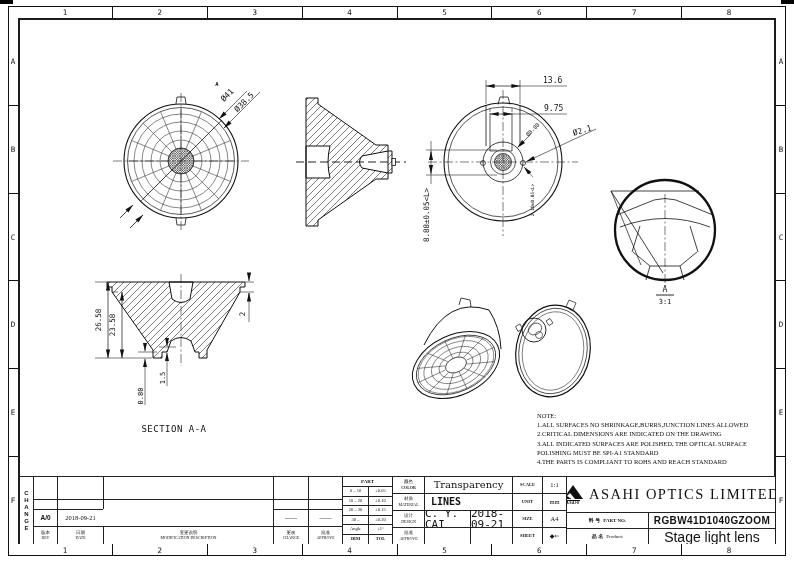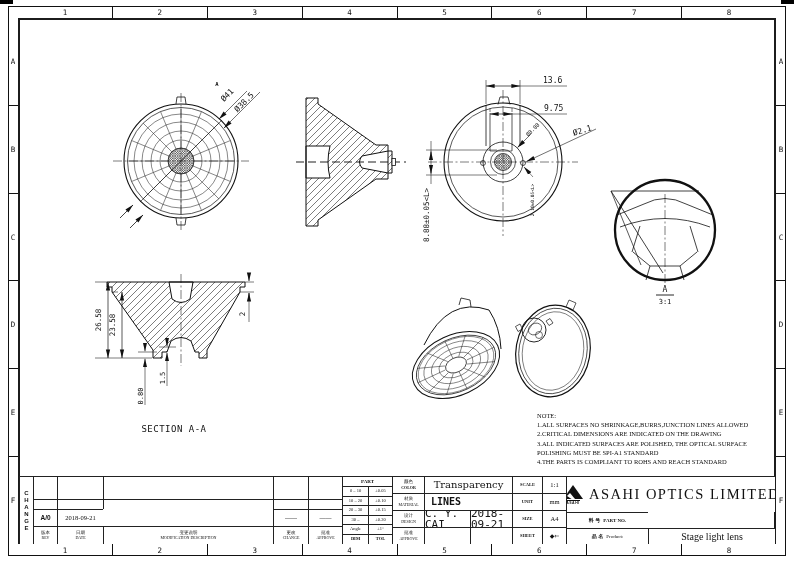--- a/index.html
+++ b/index.html
@@ -27,21 +27,21 @@
   .t45{font-size:4.5px}.t5{font-size:5px}.t6{font-size:6px}.t65{font-size:6.5px}.t7{font-size:11px}.t9{font-size:9px}
   .serif{font-family:"Liberation Serif",serif}
   .dserif{font-family:"DejaVu Serif",serif}
   .mono{font-family:"DejaVu Sans Mono",monospace}
   .b{font-weight:bold}
   .chg-vert{writing-mode:vertical-rl;text-orientation:upright;font-size:6px;letter-spacing:1px;font-weight:bold}
   .company-name{font-family:"Liberation Serif",serif;font-size:14.5px;letter-spacing:1.5px;white-space:nowrap}
   .logo{display:flex;flex-direction:column;align-items:center;margin-right:5px}
   .logo-txt{font-size:3.5px;font-weight:bold;letter-spacing:0.5px;border-top:1px solid #111;padding-top:0.5px}
   .partno{font-size:10px;font-weight:bold;letter-spacing:0.4px}
-  .product{font-family:Liberation Serif, serif;font-size:10px}
+  .product{font-family:Liberation Sans, sans-serif;font-size:14px}
 </style>
 </head>
 <body>
 
 <div class="sheet">
 
   <div class="mark" style="left:0;top:0;width:13px;height:4px"></div>
   <div class="mark" style="left:781px;top:0;width:13px;height:4px"></div>
 
   <div class="outer"></div>
@@ -411,19 +411,20 @@
           <polygon points="8,9 13,15 9.5,15 5,12" fill="#fff"></polygon>
         </svg>
       <span class="logo-txt">ASAHI</span>
     </div>
     <span class="company-name">ASAHI OPTICS LIMITED</span>
   </div>
   <div class="cell" style="left:566px;top:512px;width:82px;height:16px;gap:3px">
     <span class="t5 b">料 号</span>
     <span class="t5 serif b">PART NO.</span>
   </div>
+  <div class="cell partno" style="left:648px;top:512px;width:127px;height:16px">RGBW41D1040GZOOM</div>
   <div class="cell" style="left:566px;top:528px;width:82px;height:16px;gap:3px">
     <span class="t5 b">品 名</span>
     <span class="t5 serif">Product:</span>
   </div>
   <div class="cell product" style="left:648px;top:528px;width:127px;height:16px">Stage light lens</div>
 
 </div>
 
 </body></html>

